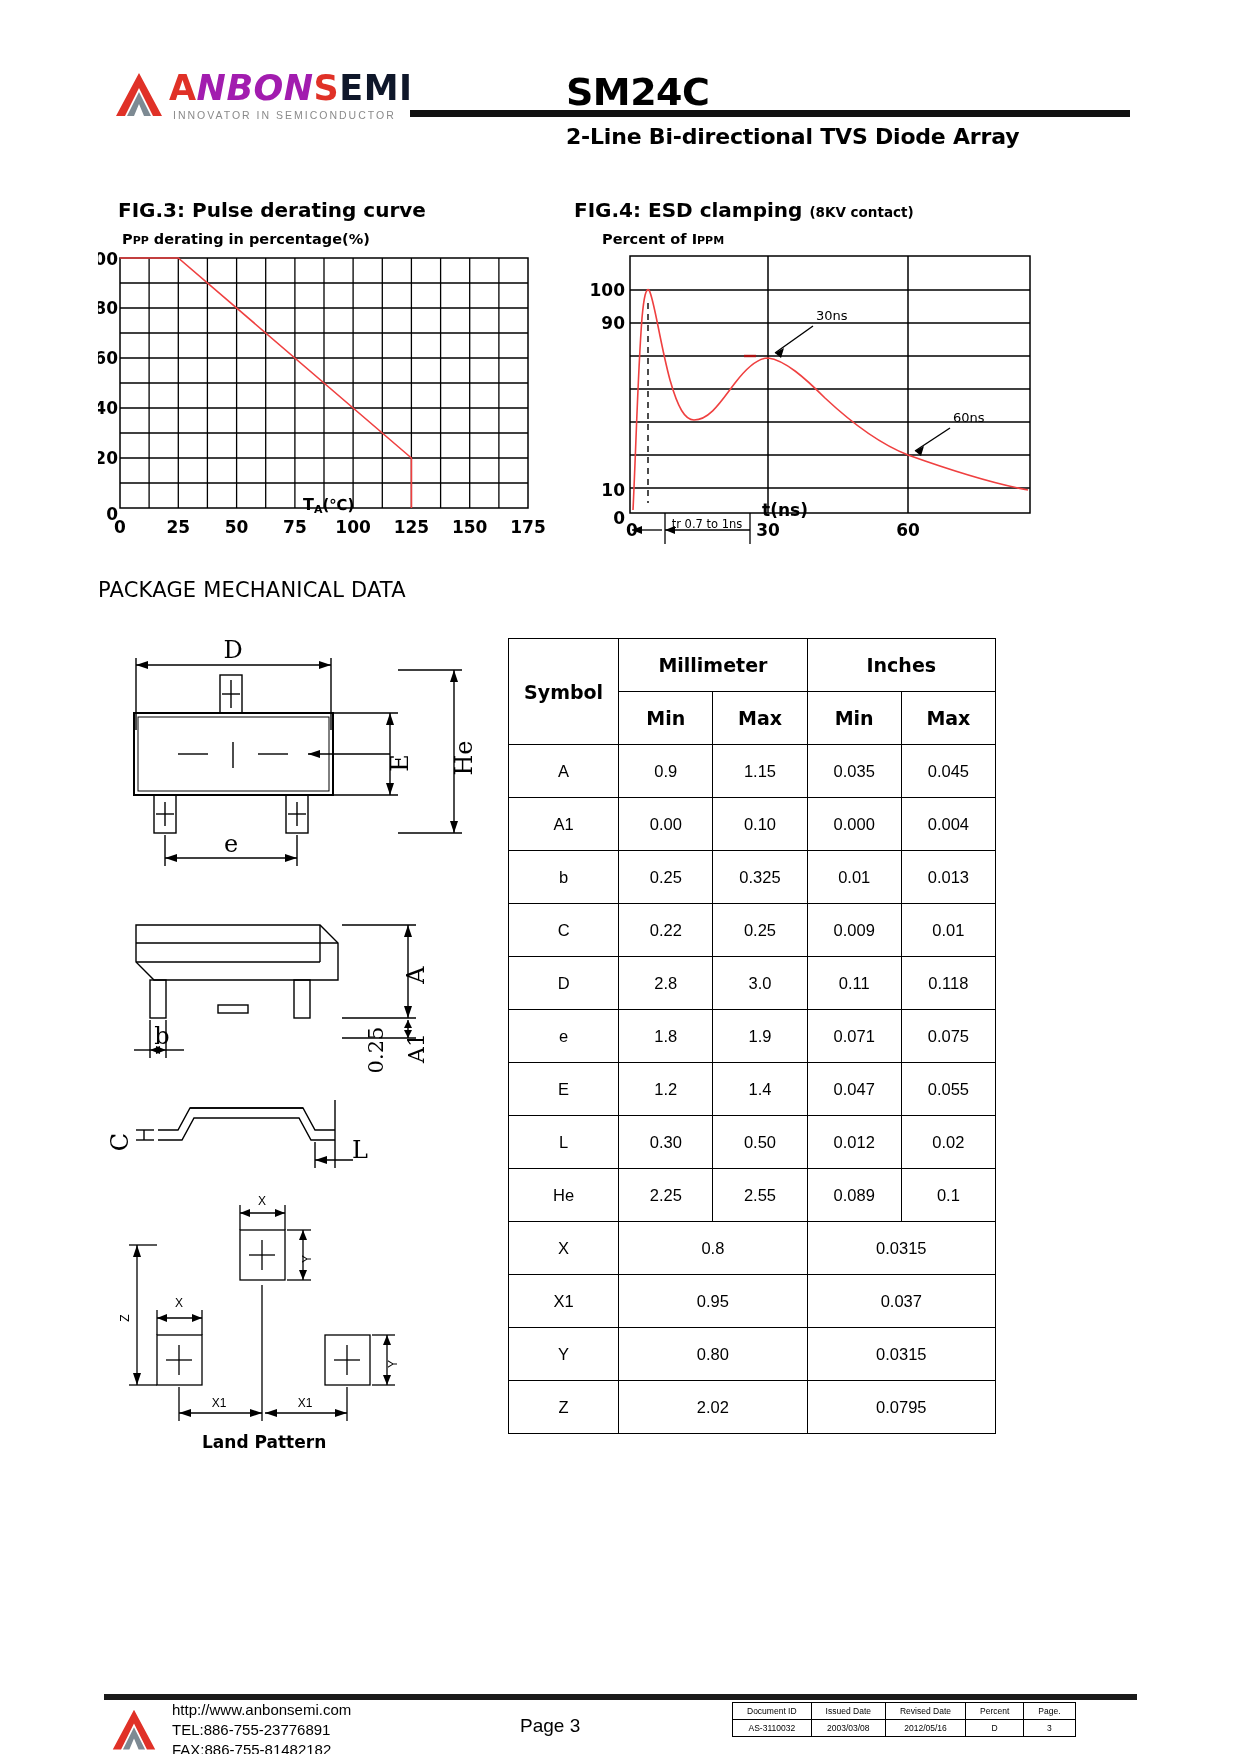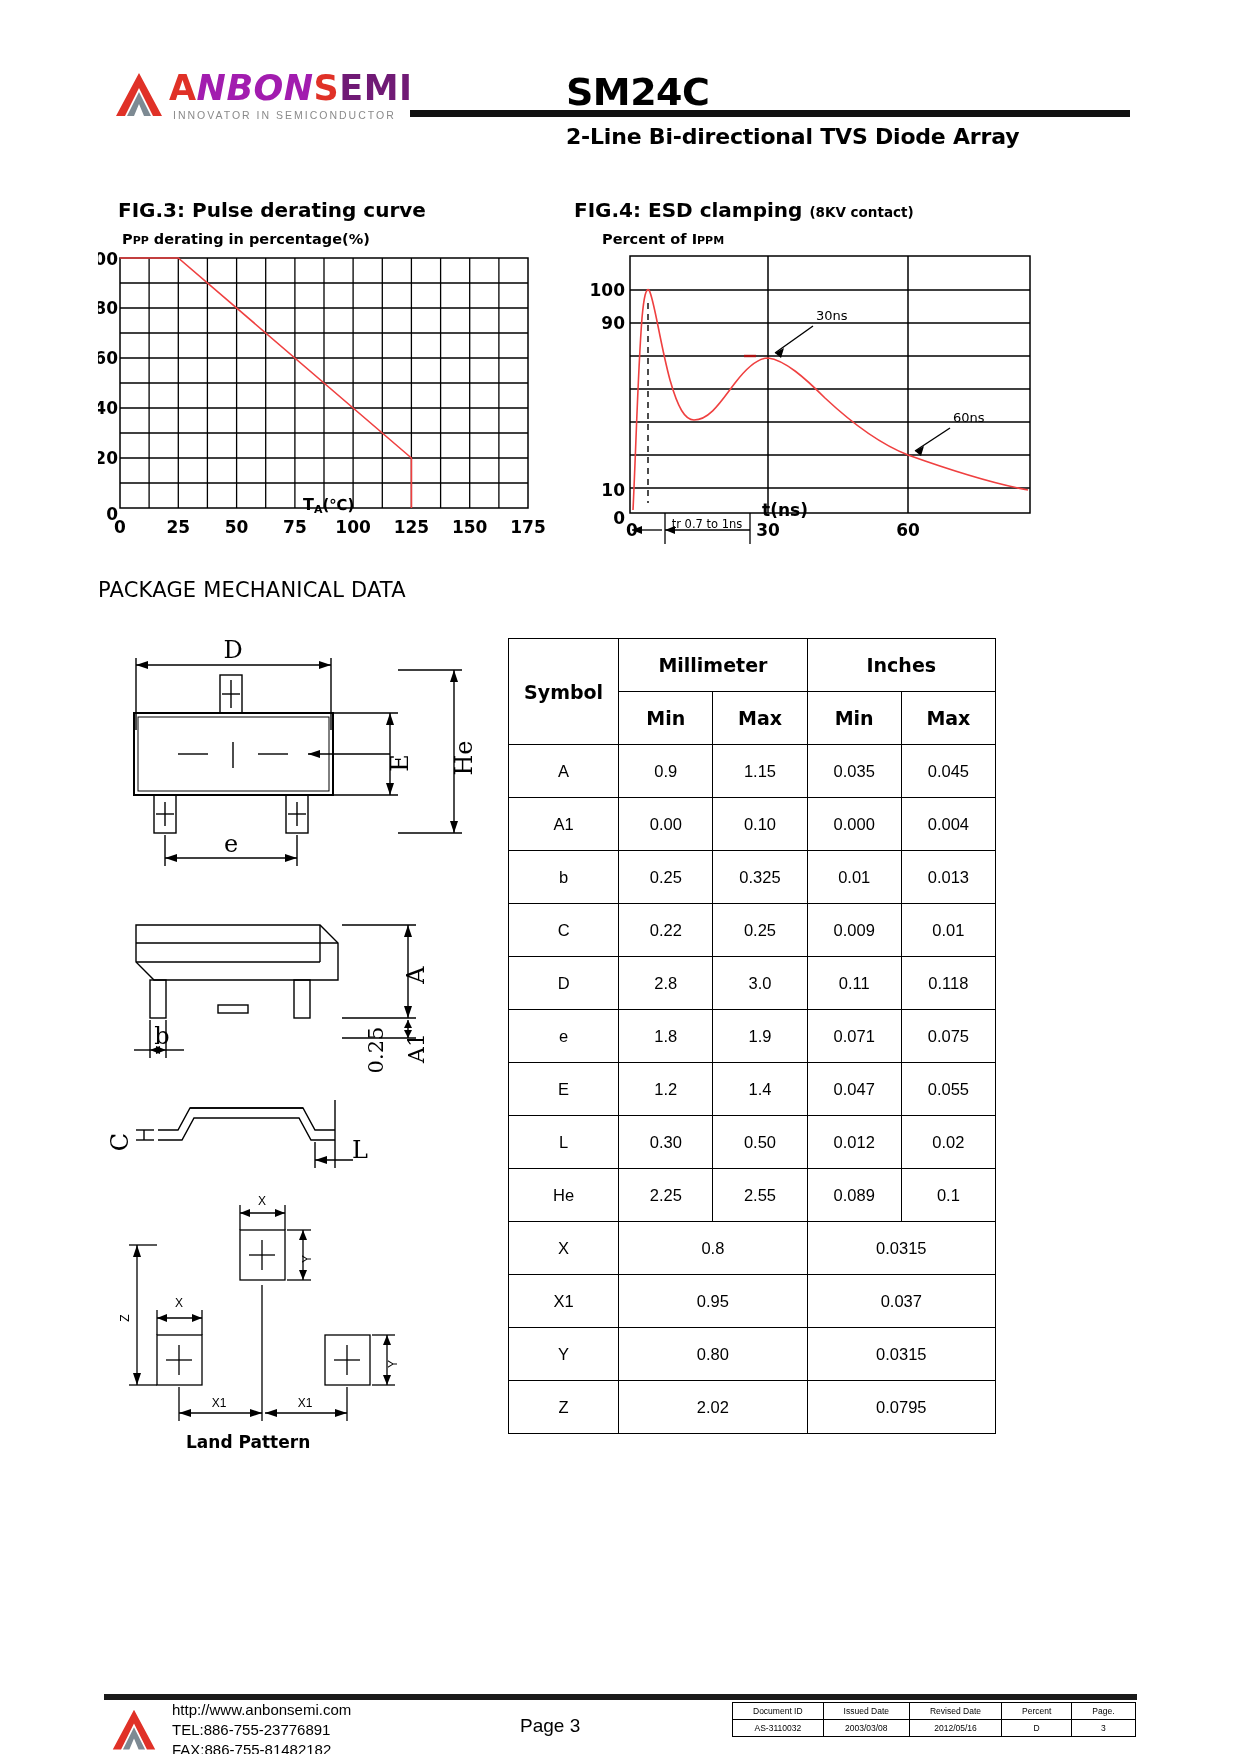--- a/index.html
+++ b/index.html
@@ -15,21 +15,21 @@
 
   
   .header { position:absolute; left:0; top:0; width:1240px; height:170px; }
   .logo-wrap { position:absolute; left:113px; top:68px; width:300px; height:62px; }
   .logo-mark { position:absolute; left:0px; top:2px; width:52px; height:52px; }
   .logo-word { position:absolute; left:56px; top:2px; font-size:35px; font-weight:bold;
                letter-spacing:0.5px; line-height:36px; font-family:"DejaVu Sans", sans-serif; }
   .logo-word .a1 { color:#e03127; }
   .logo-word .b1 { color:#a21caf;font-style:italic; }
   .logo-word .c1 { color:#e03127; }
-  .logo-word .d1 { color:#701a75; }
+  .logo-word .d1 { color:#0f172a; }
   .logo-tag { position:absolute; left:60px; top:41px; font-size:10.5px; color:#8a8a8a;
               letter-spacing:2.0px; font-family:"Liberation Sans", sans-serif; }
 
   .part-title { position:absolute; left:566px; top:70px; font-size:38px; font-weight:bold;
                 font-family:"DejaVu Sans", sans-serif; letter-spacing:-0.5px; }
   .part-sub { position:absolute; left:566px; top:124px; font-size:22px; font-weight:bold;
               font-family:"DejaVu Sans", sans-serif; letter-spacing:-0.2px; }
   .header-rule { position:absolute; left:410px; top:110px; width:720px; height:7px; background:#111; }
 
   
@@ -52,32 +52,32 @@
     border:1.6px solid #000; text-align:center; vertical-align:middle;
     font-size:16.5px; font-family:"Liberation Sans", sans-serif; font-weight:normal;
     height:53px; padding:0;
   }
   .mech-table th { font-weight:bold; font-size:19px; font-family:"DejaVu Sans", sans-serif; }
   .mech-table .hdr-sym { font-size:19px; font-weight:bold; }
   .col-sym { width:110px; }
   .col-v { width:94px; }
 
   
-  .land-label { position:absolute; left:186px; top:1432px; font-size:17px; font-weight:bold;
+  .land-label { position:absolute; left:202px; top:1432px; font-size:17px; font-weight:bold;
                 font-family:"DejaVu Sans", sans-serif; }
 
   
   .footer-rule { position:absolute; left:104px; top:1694px; width:1033px; height:6px; background:#1a1a1a; }
   .foot-logo { position:absolute; left:110px; top:1707px; width:48px; height:48px; }
   .foot-lines { position:absolute; left:172px; top:1700px; font-size:15px; line-height:20px;
                 font-family:"Liberation Sans", sans-serif; }
   .page-no { position:absolute; left:520px; top:1715px; font-size:19px;
              font-family:"Liberation Sans", sans-serif; }
   .doc-table { position:absolute; left:732px; top:1702px; border-collapse:collapse; }
-  .doc-table td { border:1px solid #000; font-size:8.5px; text-align:center; padding:3px 20px;
+  .doc-table td { border:1px solid #000; font-size:8.5px; text-align:center; padding:3px 14px;
                   font-family:"Liberation Sans", sans-serif; }
   .doc-table tr.h td { font-size:8.5px; }
 </style>
 </head>
 <body>
 
 <div class="header">
   <div class="logo-wrap">
     <svg class="logo-mark" viewBox="0 0 52 52">
       <path d="M26 3 L49 46 L40 46 L26 18 L12 46 L3 46 Z" fill="#e03127"></path>

